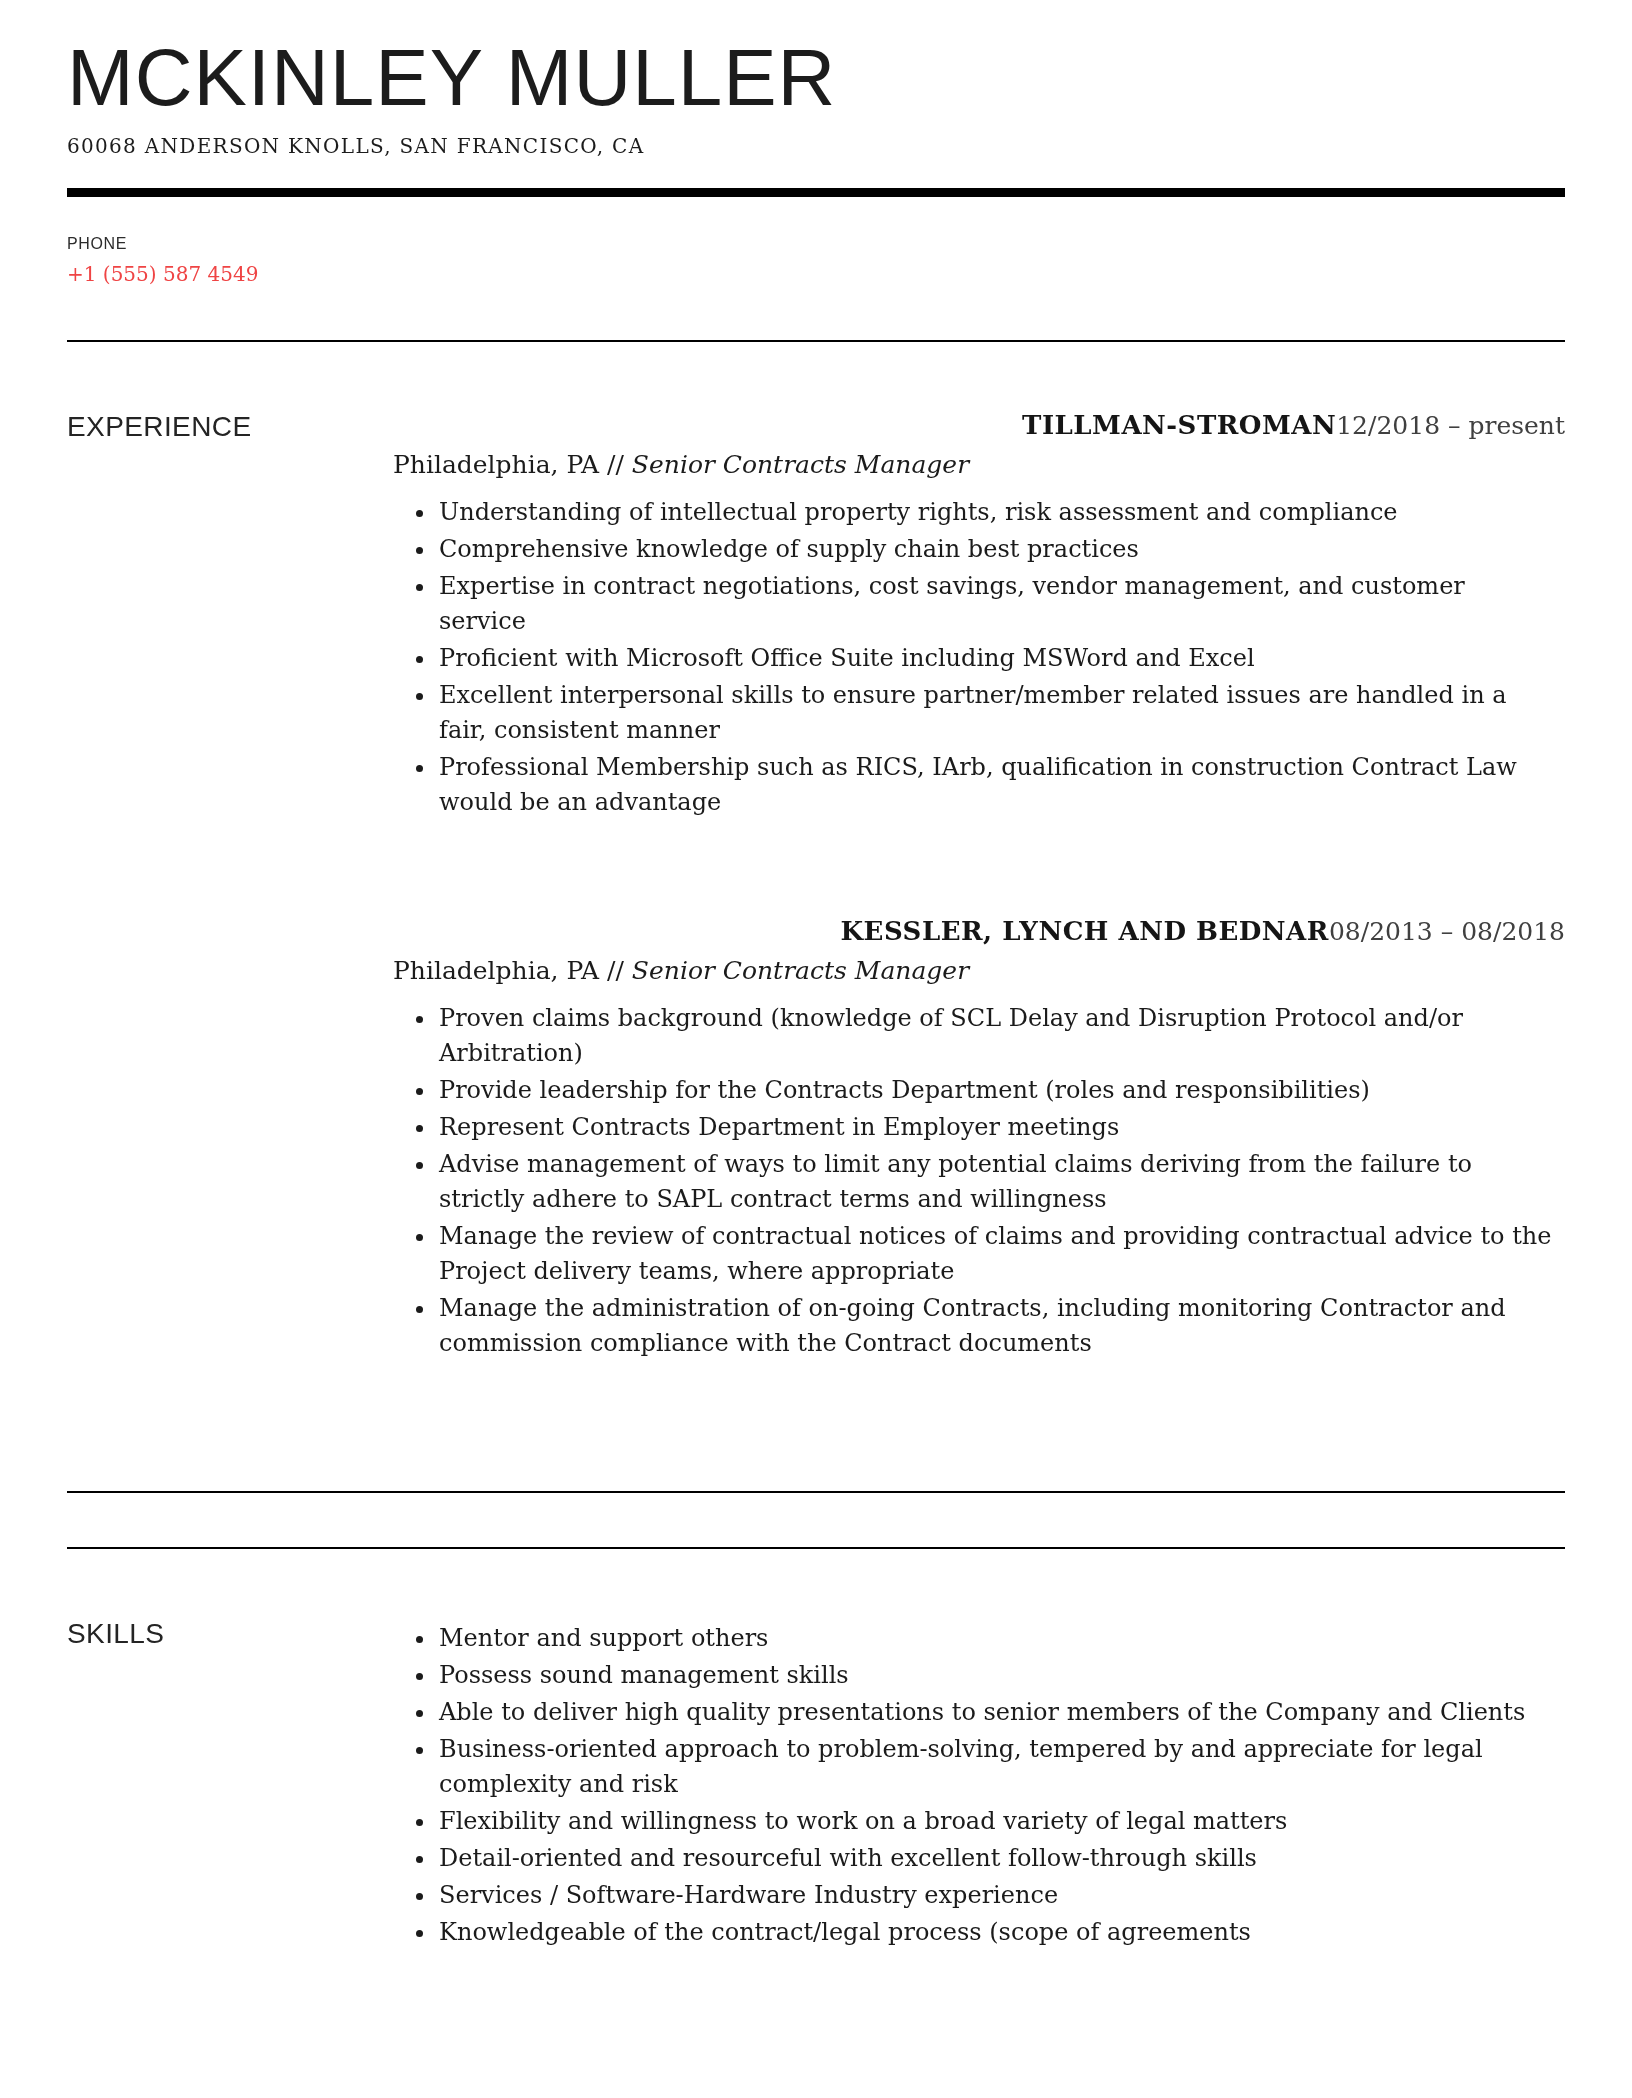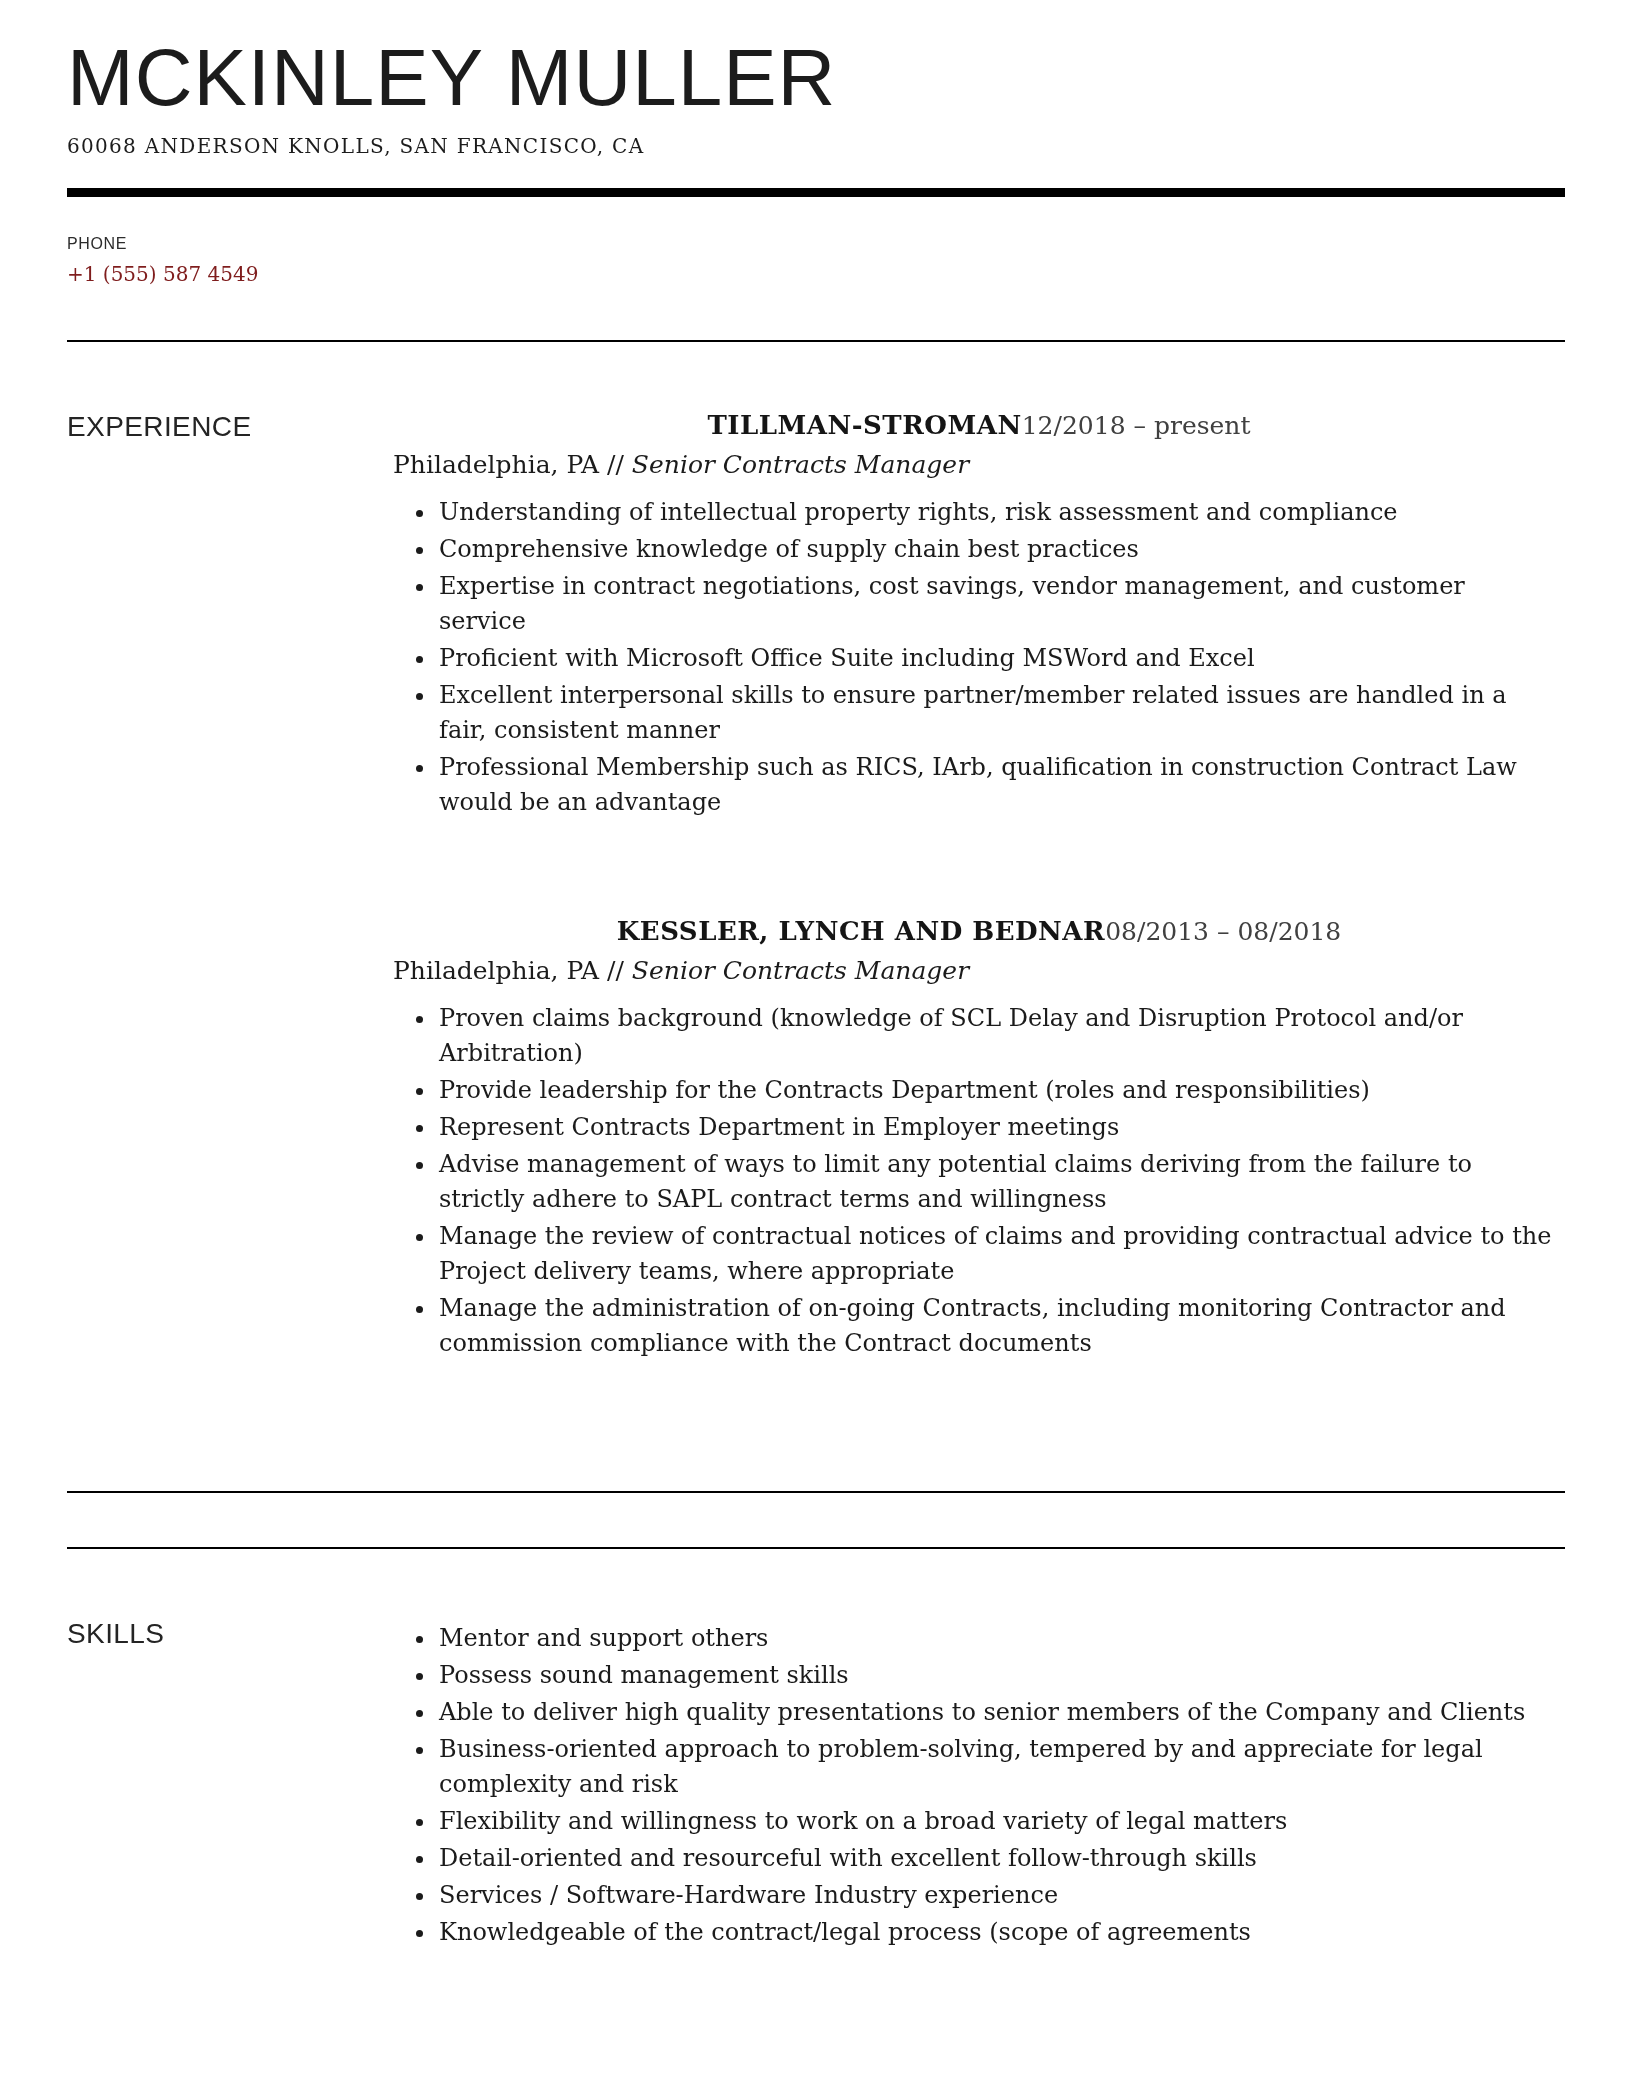--- a/index.html
+++ b/index.html
@@ -46,21 +46,21 @@
   }
   .contact-label {
     font-family: "Liberation Sans", sans-serif;
     font-size: 16px;
     letter-spacing: 0.6px;
     color: #2c2c2c;
   }
   .contact-value {
     margin-top: 9px;
     font-size: 20px;
-    color: #7f1d1d;
+    color: #ef4444;
   }
 
   .thin-rule {
     height: 2px;
     background: #000000;
     margin-top: 54px;
   }
 
   
   .section {
@@ -76,21 +76,21 @@
     color: #242424;
     line-height: 1.2;
   }
 
   
   .job + .job {
     margin-top: 96px;
   }
   .job-head {
     display: flex;
-    justify-content: center;
+    justify-content: flex-end;
     align-items: baseline;
   }
   .company {
     margin: 0;
     font-size: 26px;
     font-weight: bold;
     letter-spacing: 0.5px;
     color: #151515;
   }
   .dates {

